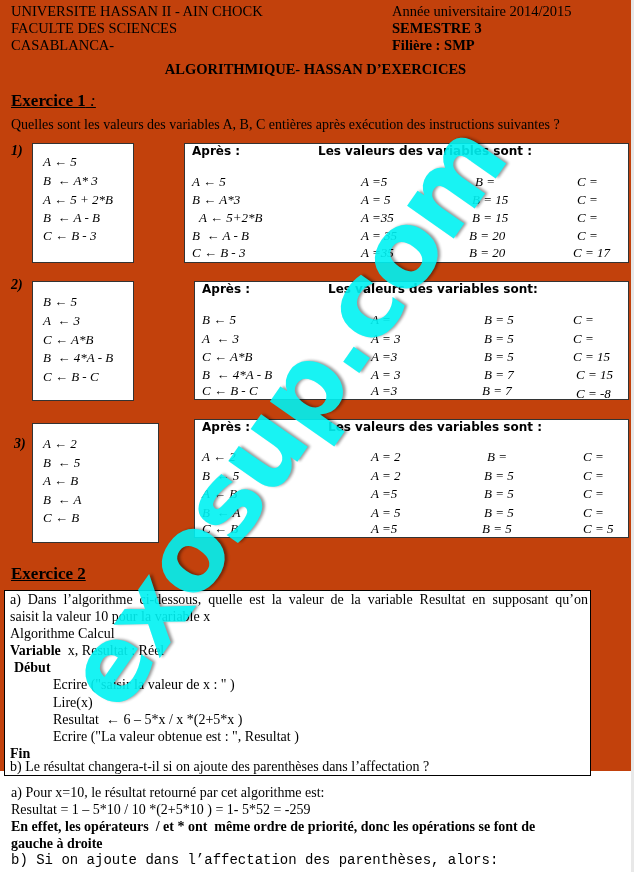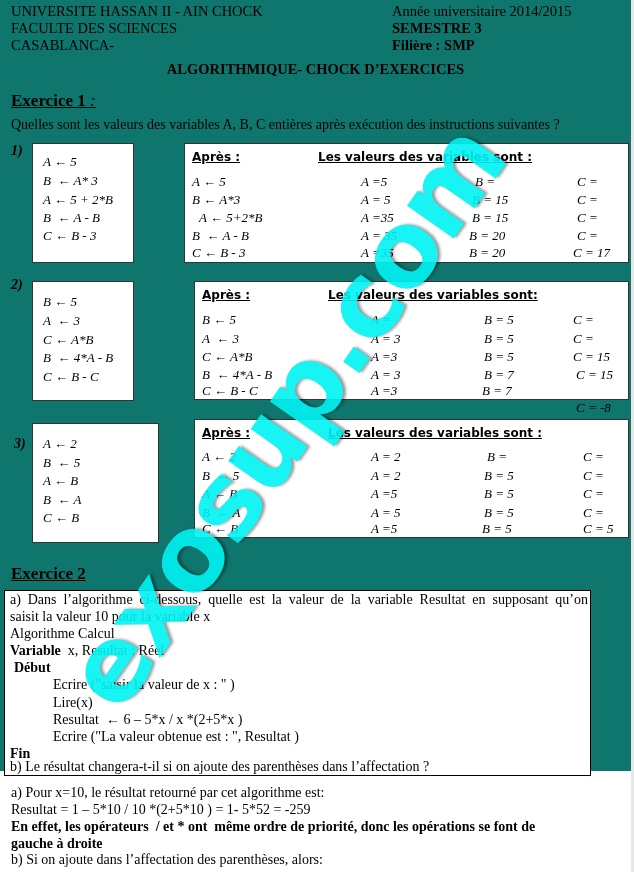--- a/index.html
+++ b/index.html
@@ -2,38 +2,38 @@
 <html><head>
 <meta charset="utf-8">
 <style>
   html, body { margin: 0; padding: 0; }
   body {
     width: 634px; height: 872px; overflow: hidden; position: relative;
     background: #ffffff;
     font-family: "Liberation Serif", serif;
     color: #000;
   }
-  .page { position: absolute; left: 0; top: 0; width: 631px; height: 771px; background: #0f766e; }
+  .page { position: absolute; left: 0; top: 0; width: 631px; height: 771px; background: #c2410c; }
   .edge { position: absolute; right: 0; top: 0; width: 3px; height: 872px; background: #e8e8e8; }
 
   .hdr-left { position: absolute; left: 11px; top: 3px; font-size: 14.5px; line-height: 17px; }
   .hdr-right { position: absolute; left: 392px; top: 3px; font-size: 14.5px; line-height: 17px; }
   .hdr-right .bold { font-weight: bold; }
   .series-title { position: absolute; left: 0; width: 631px; top: 61px; text-align: center; font-weight: bold; font-size: 14.5px; }
 
   .ex-title { position: absolute; left: 11px; font-weight: bold; font-size: 17px; text-decoration: underline; }
   .ex-title .colon { font-weight: normal; font-style: italic; text-decoration: underline; }
   .question { position: absolute; left: 11px; top: 117px; font-size: 14px; }
 
   .num { position: absolute; left: 11px; font-weight: bold; font-style: italic; font-size: 14px; }
 
   .box { position: absolute; border: 1.5px solid #333; background: #fff; box-sizing: border-box; }
   .code-line { position: absolute; left: 10px; font-style: italic; font-size: 13px; white-space: pre; }
 
-  .tbl-head { position: absolute; top: 6px; font-family: "DejaVu Sans", sans-serif; font-weight: bold; font-size: 12px; text-decoration: underline; }
+  .tbl-head { position: absolute; top: 0; font-family: "DejaVu Sans", sans-serif; font-weight: bold; font-size: 12px; }
   .cell { position: absolute; font-style: italic; font-size: 13px; white-space: pre; }
 
   .ex2-box { position: absolute; left: 4px; top: 590px; width: 587px; height: 186px; border: 1.5px solid #000; box-sizing: border-box; background: #fff; }
   .ex2-line { position: absolute; font-size: 14px; white-space: pre; }
   .justify { left: 5px; width: 578px; text-align: justify; text-align-last: justify; }
   .b { font-weight: bold; }
 
   .ans { position: absolute; left: 11px; font-size: 14px; white-space: pre; }
 
   .watermark {
@@ -53,21 +53,21 @@
   <div class="hdr-left">
     <div>UNIVERSITE HASSAN II  - AIN CHOCK</div>
     <div>FACULTE DES SCIENCES</div>
     <div>CASABLANCA-</div>
   </div>
   <div class="hdr-right">
     <div>Année  universitaire 2014/2015</div>
     <div class="bold">SEMESTRE 3</div>
     <div class="bold">Filière : SMP</div>
   </div>
-  <div class="series-title">ALGORITHMIQUE- CHOCK  D’EXERCICES</div>
+  <div class="series-title">ALGORITHMIQUE- HASSAN  D’EXERCICES</div>
 
   <div class="ex-title" style="top:91px;"><span>Exercice 1</span><span class="colon"> :</span></div>
   <div class="question">Quelles sont les valeurs des variables A, B, C entières après exécution des instructions suivantes ?</div>
 
   <div class="num" style="top:143px;">1)</div>
   <div class="box" style="left:32px;top:143px;width:102px;height:120px;">
     <div class="code-line" style="top:10px;">A ← 5</div>
     <div class="code-line" style="top:29px;text-align:center;">B  ← A* 3</div>
     <div class="code-line" style="top:48px;">A ← 5 + 2*B</div>
     <div class="code-line" style="top:66px;">B  ← A - B</div>
@@ -121,21 +121,21 @@
     <div class="cell" style="left:176px;top:67px;">A =3</div>
     <div class="cell" style="left:289px;top:67px;">B = 5</div>
     <div class="cell" style="left:378px;top:67px;">C = 15</div>
     <div class="cell" style="left:7px;top:85px;">B  ← 4*A - B</div>
     <div class="cell" style="left:176px;top:85px;">A = 3</div>
     <div class="cell" style="left:289px;top:85px;">B = 7</div>
     <div class="cell" style="left:381px;top:85px;">C = 15</div>
     <div class="cell" style="left:7px;top:101px;">C ← B - C</div>
     <div class="cell" style="left:176px;top:101px;">A =3</div>
     <div class="cell" style="left:287px;top:101px;">B = 7</div>
-    <div class="cell" style="left:381px;top:118px;font-style:italic;">C = -8</div>
+    <div class="cell" style="left:381px;top:104px;font-style:italic;">C = -8</div>
   </div>
 
   <div class="num" style="top:436px;left:14px;">3)</div>
   <div class="box" style="left:32px;top:423px;width:127px;height:120px;">
     <div class="code-line" style="top:12px;">A ← 2</div>
     <div class="code-line" style="top:31px;">B  ← 5</div>
     <div class="code-line" style="top:49px;">A ← B</div>
     <div class="code-line" style="top:68px;">B  ← A</div>
     <div class="code-line" style="top:86px;">C ← B</div>
   </div>
@@ -176,17 +176,17 @@
     <div class="ex2-line" style="left:48px;top:121px;">Resultat  ← 6 – 5*x / x *(2+5*x )</div>
     <div class="ex2-line" style="left:48px;top:138px;">Ecrire ("La valeur obtenue est : ", Resultat )</div>
     <div class="ex2-line b" style="left:5px;top:155px;">Fin</div>
     <div class="ex2-line" style="left:5px;top:168px;">b) Le résultat changera-t-il si on ajoute des parenthèses dans l’affectation ?</div>
   </div>
 
   <div class="ans" style="top:785px;">a) Pour x=10, le résultat retourné par cet algorithme est:</div>
   <div class="ans" style="top:802px;">Resultat = 1 – 5*10 / 10 *(2+5*10 ) = 1- 5*52 = -259</div>
   <div class="ans b" style="top:819px;">En effet, les opérateurs  / et * ont  même ordre de priorité, donc les opérations se font de</div>
   <div class="ans b" style="top:836px;">gauche à droite</div>
-  <div class="ans" style="top:852px;">b) Si on ajoute dans l’affectation des parenthèses, alors:</div>
+  <div class="ans" style="top:852px;font-family:Liberation Mono, monospace;">b) Si on ajoute dans l’affectation des parenthèses, alors:</div>
 
   <div class="watermark" style="top:660px;left:40px;">exosup.com</div>
 </div>
 <div class="edge"></div>
 
 </body></html>

